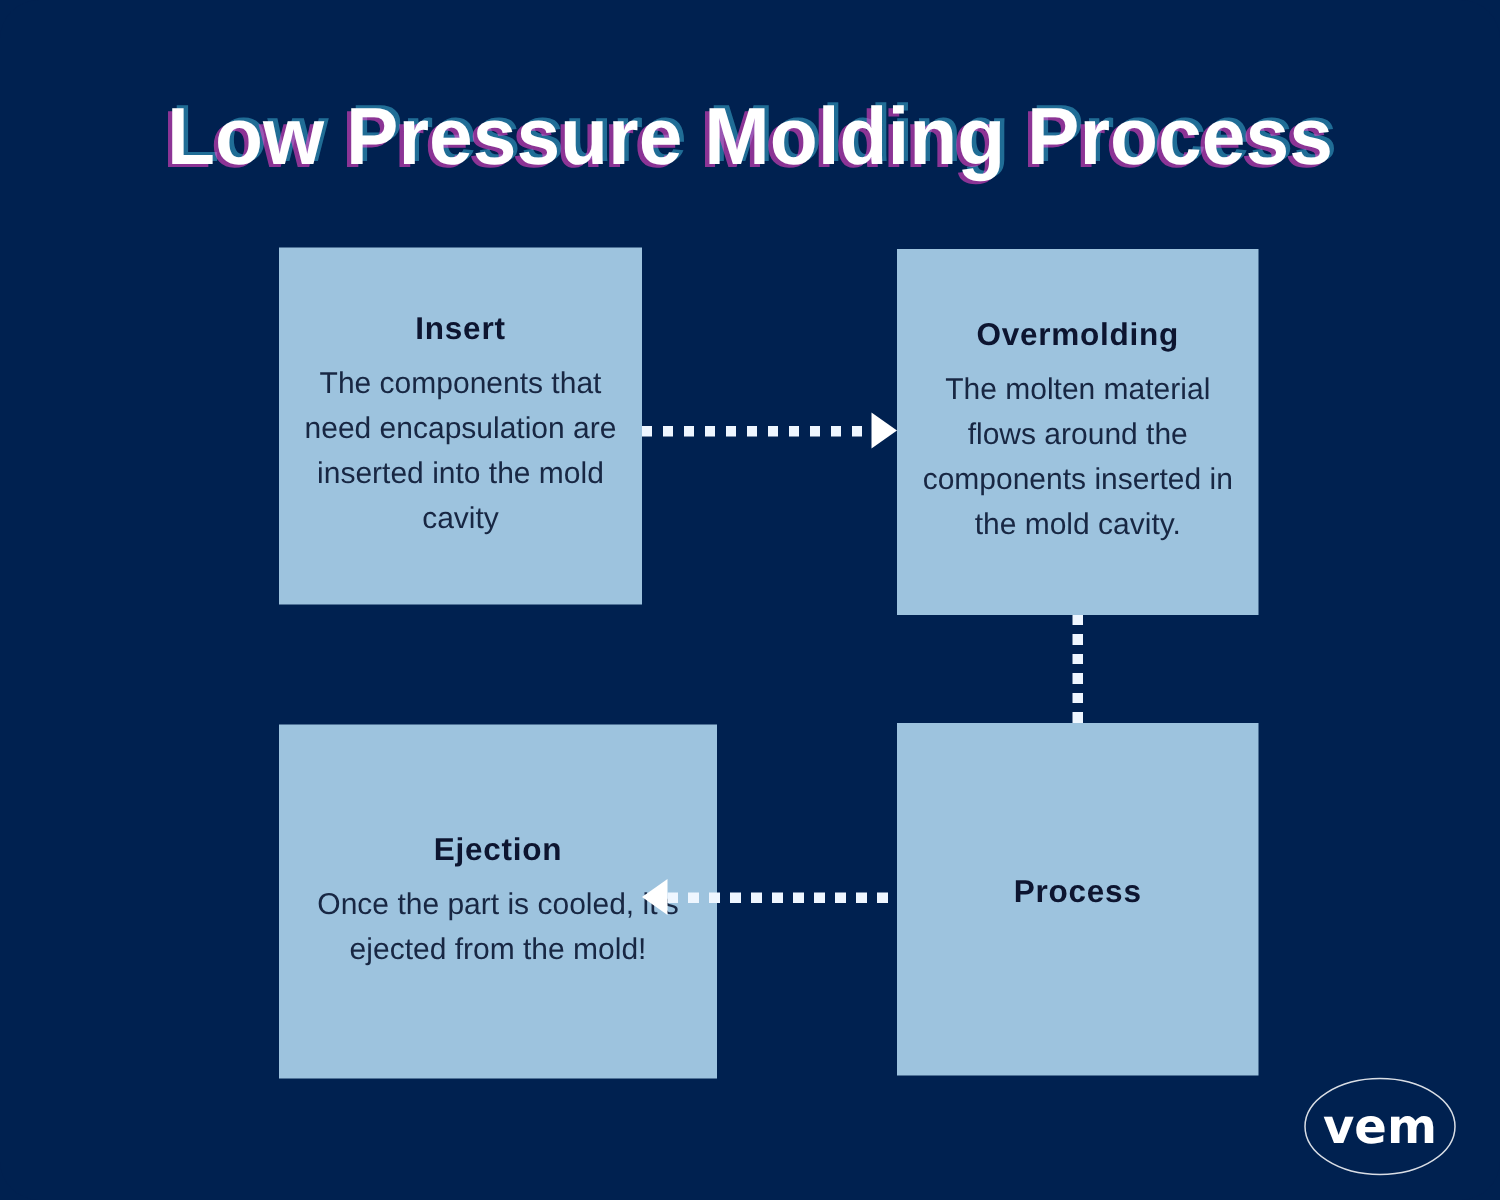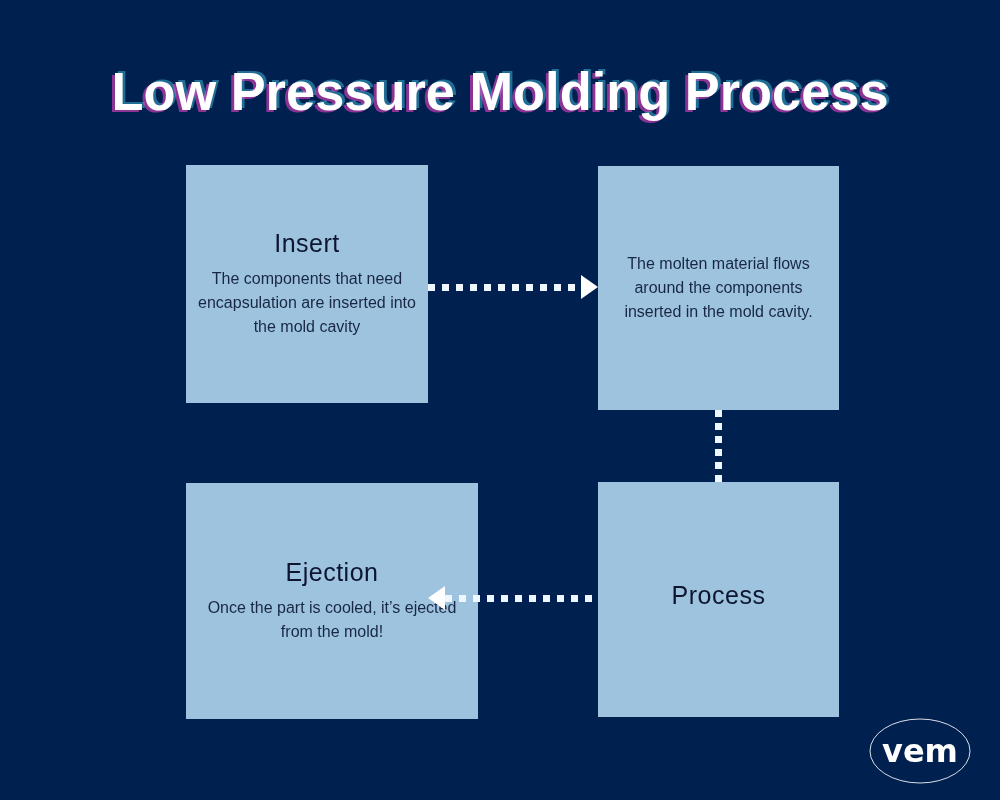--- a/index.html
+++ b/index.html
@@ -38,28 +38,28 @@
     align-items:center;
     text-align:center;
     padding:0 10px;
     box-sizing:border-box;
   }
   .box-insert     {left:186px; top:165px; width:242px; height:238px;}
   .box-overmolding{left:598px; top:166px; width:241px; height:244px;}
   .box-ejection   {left:186px; top:483px; width:292px; height:236px;}
   .box-cooling    {left:598px; top:482px; width:241px; height:235px;}
   .step-title{
-    font-size:25px;
-    font-weight:400;
+    font-size:21px;
+    font-weight:700;
     color:#0d1530;
     margin-bottom:9px;
     letter-spacing:0.5px;
   }
   .step-desc{
-    font-size:16px;
+    font-size:20px;
     line-height:1.5;
     color:#182743;
   }
   
   .arrow-h{
     position:absolute;
     display:flex;
     align-items:center;
     height:24px;
   }
@@ -109,20 +109,21 @@
 <div class="canvas">
 
   <div class="main-title">Low Pressure Molding Process</div>
 
   <div class="step-box box-insert">
     <div class="step-title">Insert</div>
     <div class="step-desc">The components that need encapsulation are inserted into the mold cavity</div>
   </div>
 
   <div class="step-box box-overmolding">
+    <div class="step-title">Overmolding</div>
     <div class="step-desc">The molten material flows around the components inserted in the mold cavity.</div>
   </div>
 
   <div class="step-box box-cooling">
     <div class="step-title">Process</div>
   </div>
 
   <div class="step-box box-ejection">
     <div class="step-title">Ejection</div>
     <div class="step-desc">Once the part is cooled, it’s ejected from the mold!</div>

